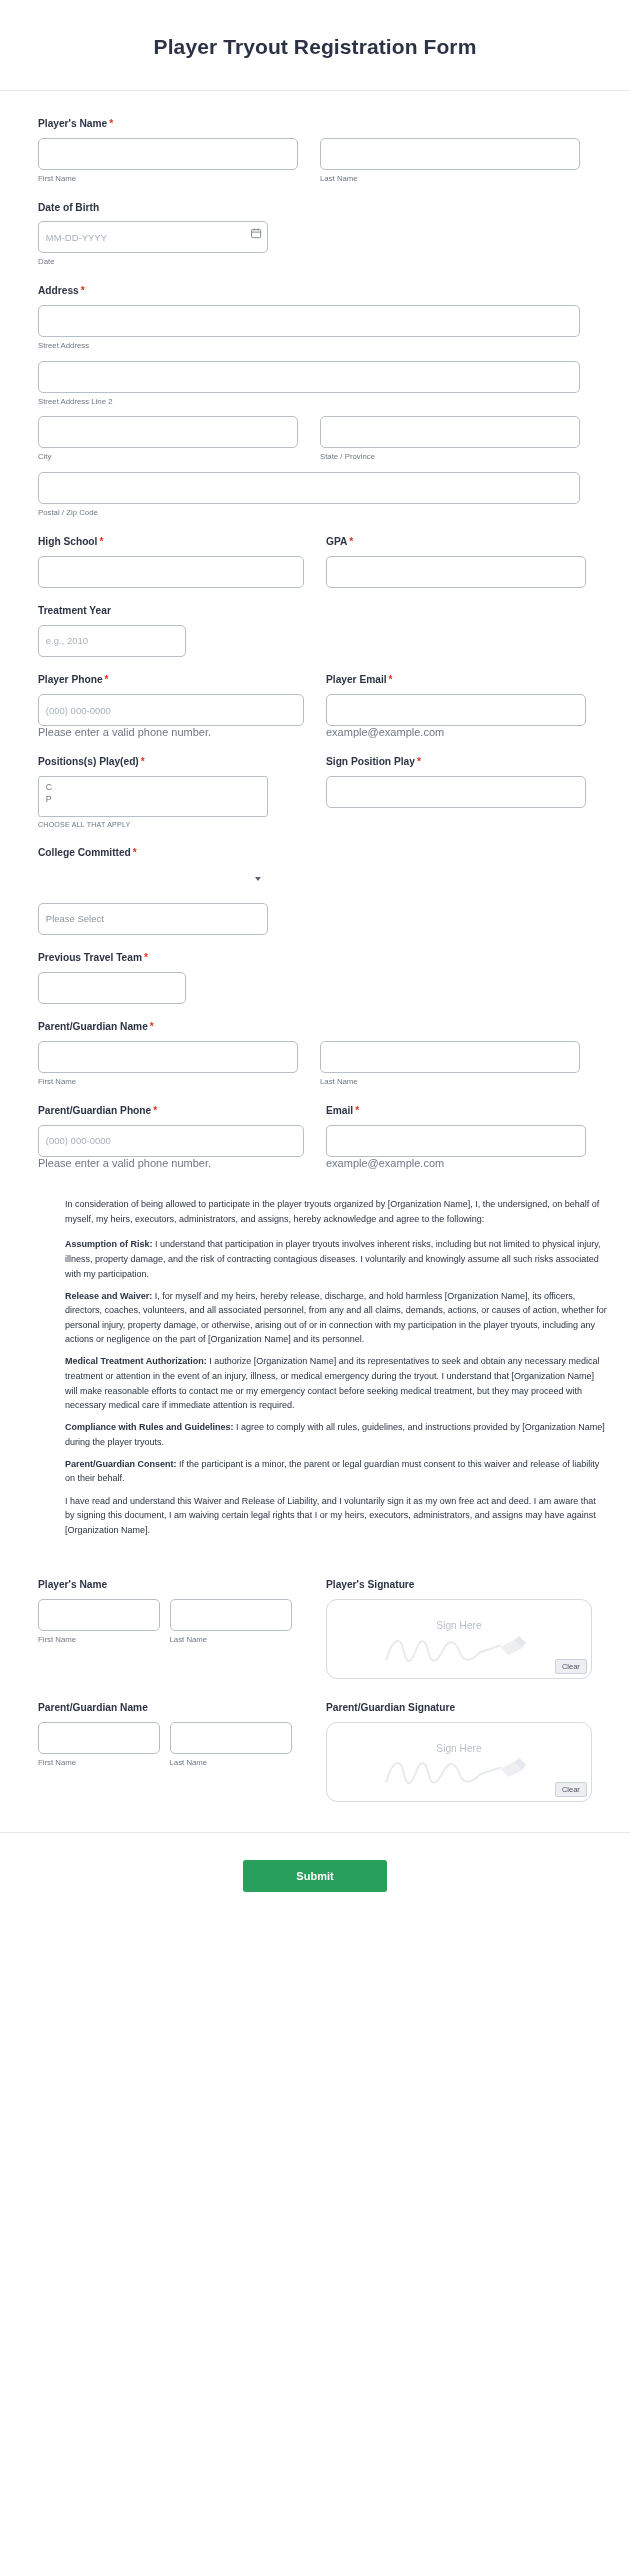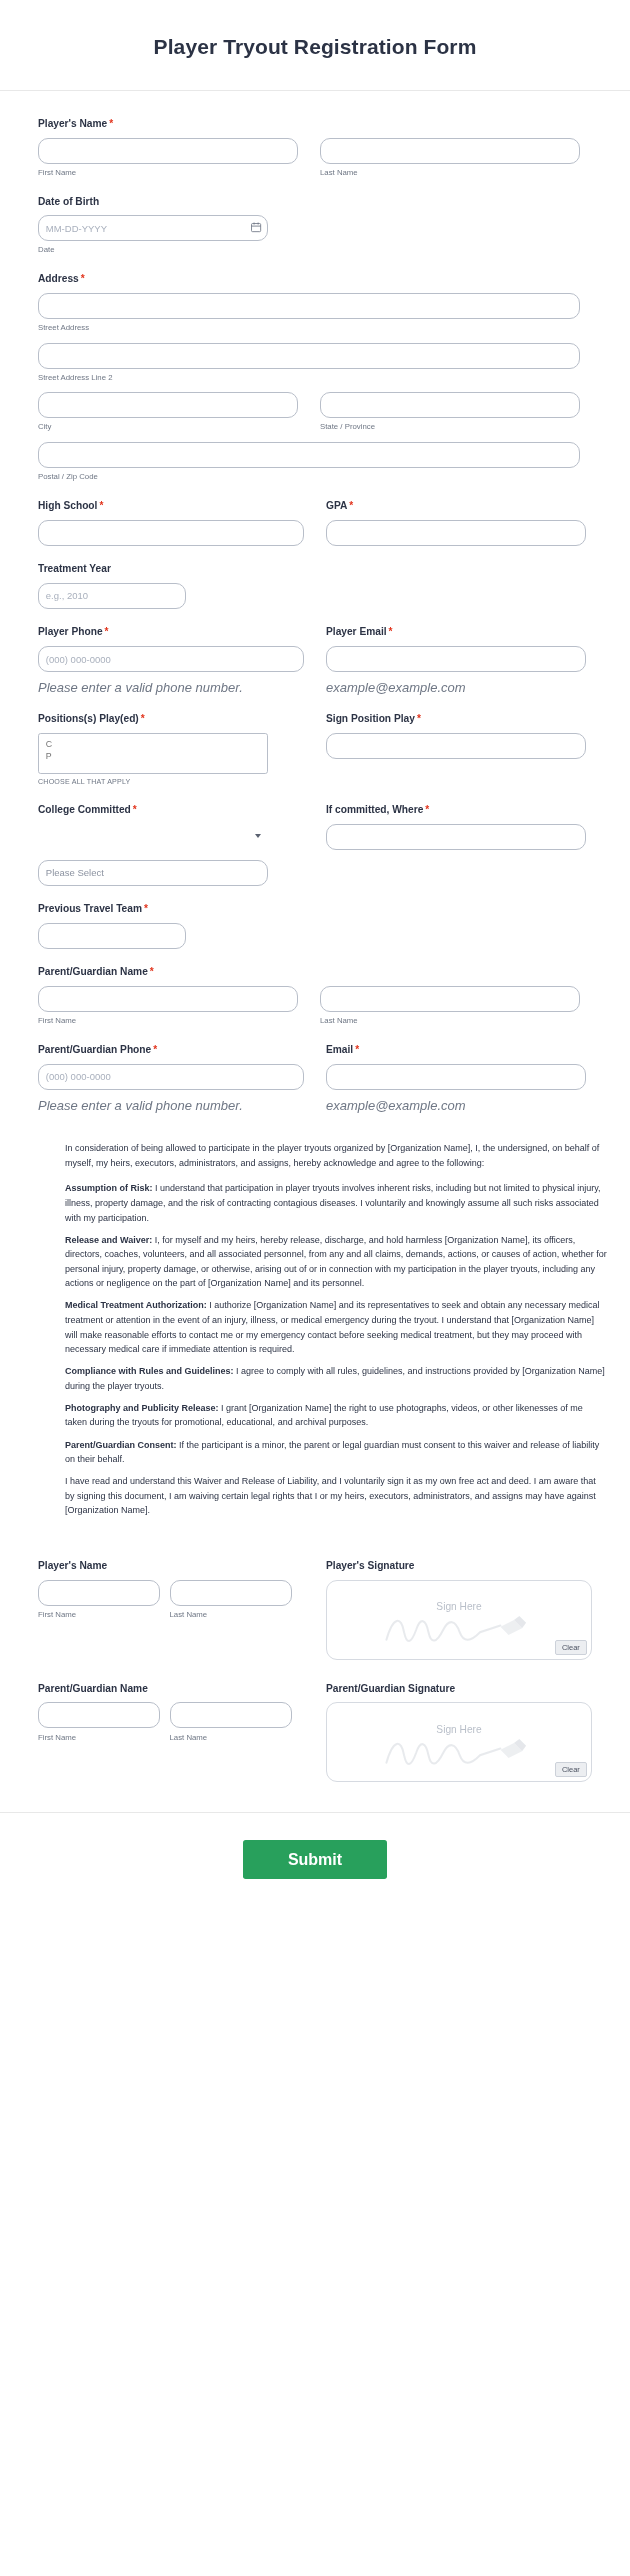--- a/index.html
+++ b/index.html
@@ -56,43 +56,42 @@
   }
   .req {
     color: #e2341d;
     font-weight: bold;
     margin-left: 2px;
   }
   .sub-wrap { display: flex; gap: 22px; }
   .sub-col { display: flex; flex-direction: column; width: 260px; }
 
   input.txt, select.sel, .textarea-box {
-    height: 26px;
+    height: 32px;
     border: 0.7px solid #b8bec9;
-    border-radius: 10px;
+    border-radius: 5px;
     background: #fff;
     font-size: 9.5px;
     color: #2c3345;
     padding: 4.1px 6.8px;
     font-family: "Liberation Sans", sans-serif;
     width: 100%;
     outline: none;
   }
   input.txt::placeholder { color: #a9b0bd; }
   .sublabel {
     font-size: 7.8px;
     color: #6f7785;
     margin-top: 4.1px;
     line-height: 1.3;
   }
   .hint {
-    font-size: 13px;
+    font-size: 11px;
     color: #6f7785;
-    margin-top: 8px;
-    font-style: italic;
+    margin-top: 0;
   }
   .caps-hint {
     font-size: 7.1px;
     color: #6f7785;
     margin-top: 4.7px;
     letter-spacing: 0.2px;
   }
   .date-wrap { position: relative; width: 230px; }
   .date-wrap input { padding-right: 22px; }
   .cal-icon {
@@ -203,21 +202,21 @@
     margin-top: 30px;
     border-top: 0.7px solid #e8e8e8;
     padding: 27px 0 41px 0;
     text-align: center;
   }
   .submit-btn {
     background: #28a05c;
     color: #fff;
     border: none;
     border-radius: 2.7px;
-    font-size: 16px;
+    font-size: 11px;
     font-weight: bold;
     padding: 10.2px 0;
     width: 144px;
     cursor: pointer;
     font-family: "Liberation Sans", sans-serif;
   }
 </style>
 </head>
 <body>
 
@@ -351,26 +350,20 @@
         <div class="field-label">
           <span>College Committed</span><span class="req">*</span>
         </div>
         <div class="select-wrap">
           <select class="sel">
             <option>Please Select</option>
           </select>
           <span class="chev"></span>
         </div>
       </div>
-      <div class="field col-half">
-        <div class="field-label">
-          <span>If committed, Where</span><span class="req">*</span>
-        </div>
-        <input class="txt" style="width: 260px;" type="text" value="">
-      </div>
     </div>
 
     <div class="field-row">
       <div class="field">
         <div class="field-label">
           <span>Previous Travel Team</span><span class="req">*</span>
         </div>
         <input class="txt w340" type="text" value="" style="">
       </div>
     </div>
@@ -409,21 +402,20 @@
         <div class="hint">example@example.com</div>
       </div>
     </div>
 
     <div class="legal">
       <p class="intro">In consideration of being allowed to participate in the player tryouts organized by [Organization Name], I, the undersigned, on behalf of myself, my heirs, executors, administrators, and assigns, hereby acknowledge and agree to the following:</p>
       <p><b>Assumption of Risk:</b><span> I understand that participation in player tryouts involves inherent risks, including but not limited to physical injury, illness, property damage, and the risk of contracting contagious diseases. I voluntarily and knowingly assume all such risks associated with my participation.</span></p>
       <p><b>Release and Waiver:</b><span> I, for myself and my heirs, hereby release, discharge, and hold harmless [Organization Name], its officers, directors, coaches, volunteers, and all associated personnel, from any and all claims, demands, actions, or causes of action, whether for personal injury, property damage, or otherwise, arising out of or in connection with my participation in the player tryouts, including any actions or negligence on the part of [Organization Name] and its personnel.</span></p>
       <p><b>Medical Treatment Authorization:</b><span> I authorize [Organization Name] and its representatives to seek and obtain any necessary medical treatment or attention in the event of an injury, illness, or medical emergency during the tryout. I understand that [Organization Name] will make reasonable efforts to contact me or my emergency contact before seeking medical treatment, but they may proceed with necessary medical care if immediate attention is required.</span></p>
       <p><b>Compliance with Rules and Guidelines:</b><span> I agree to comply with all rules, guidelines, and instructions provided by [Organization Name] during the player tryouts.</span></p>
-      <p><b>Photography and Publicity Release:</b><span> I grant [Organization Name] the right to use photographs, videos, or other likenesses of me taken during the tryouts for promotional, educational, and archival purposes.</span></p>
       <p><b>Parent/Guardian Consent:</b><span> If the participant is a minor, the parent or legal guardian must consent to this waiver and release of liability on their behalf.</span></p>
       <p>I have read and understand this Waiver and Release of Liability, and I voluntarily sign it as my own free act and deed. I am aware that by signing this document, I am waiving certain legal rights that I or my heirs, executors, administrators, and assigns may have against [Organization Name].</p>
     </div>
 
     <div class="sig-section">
 
       <div class="sig-row">
         <div class="name-group">
           <div class="field-label">Player's Name</div>
           <div class="name-inputs">

